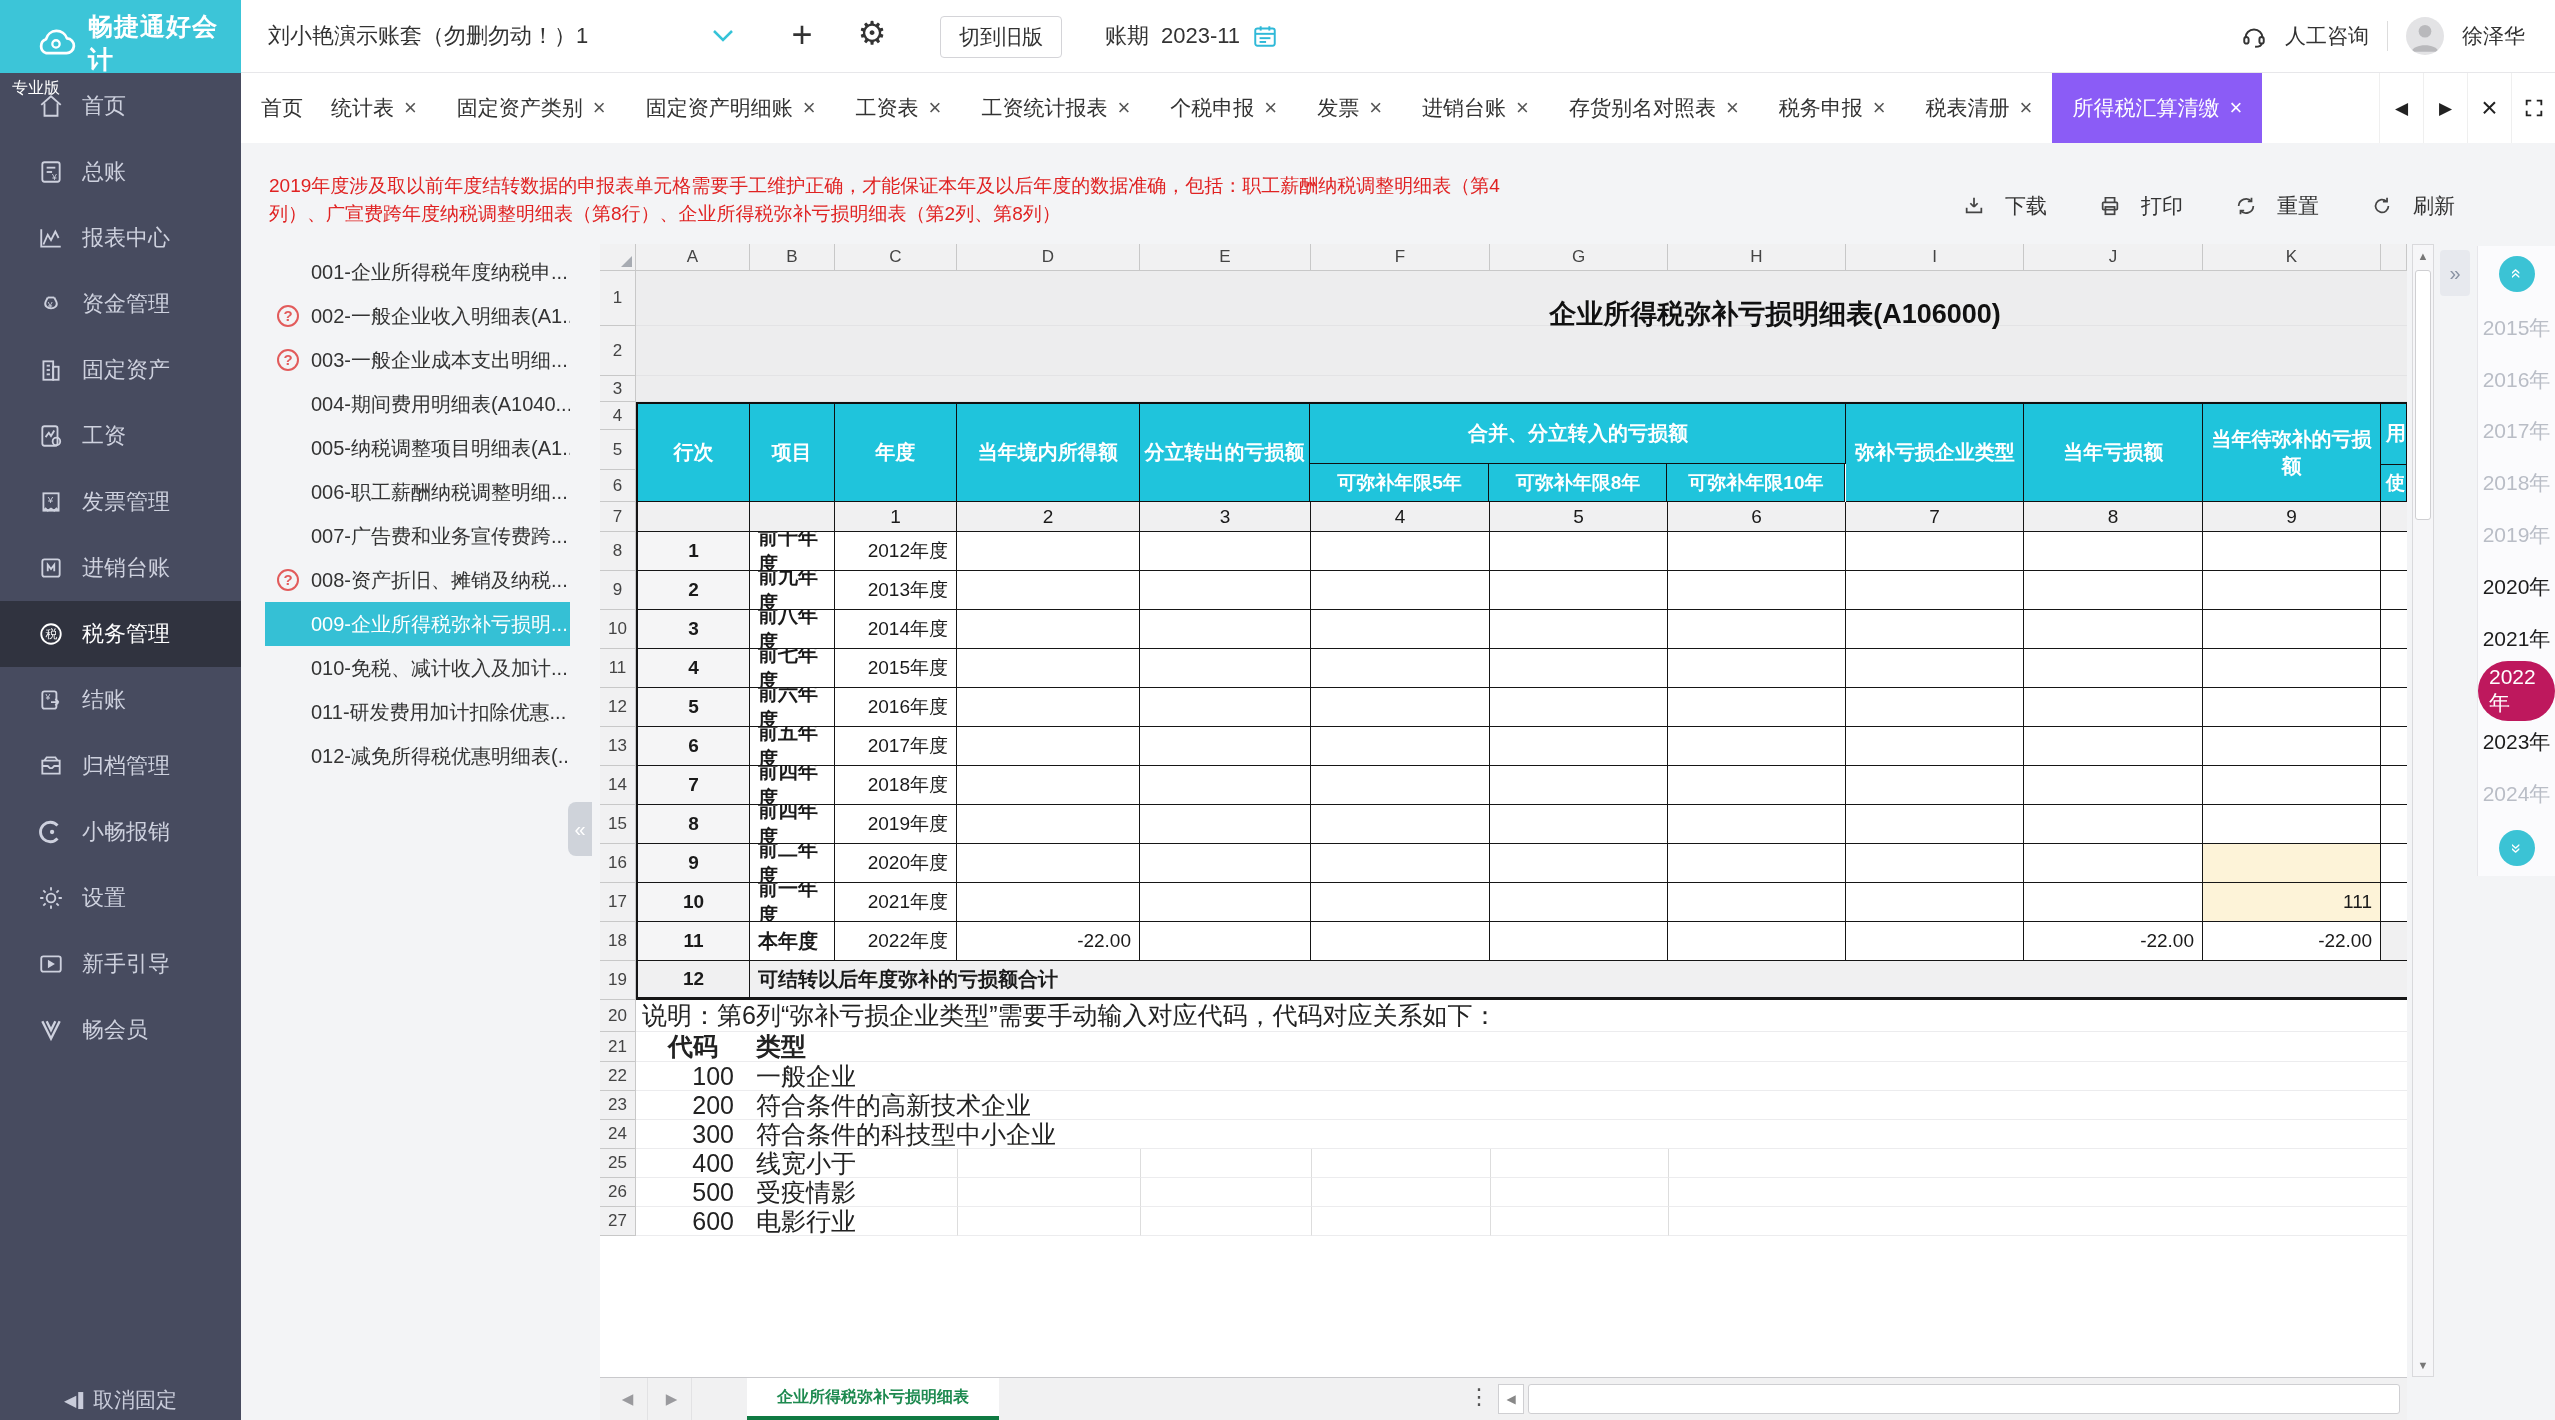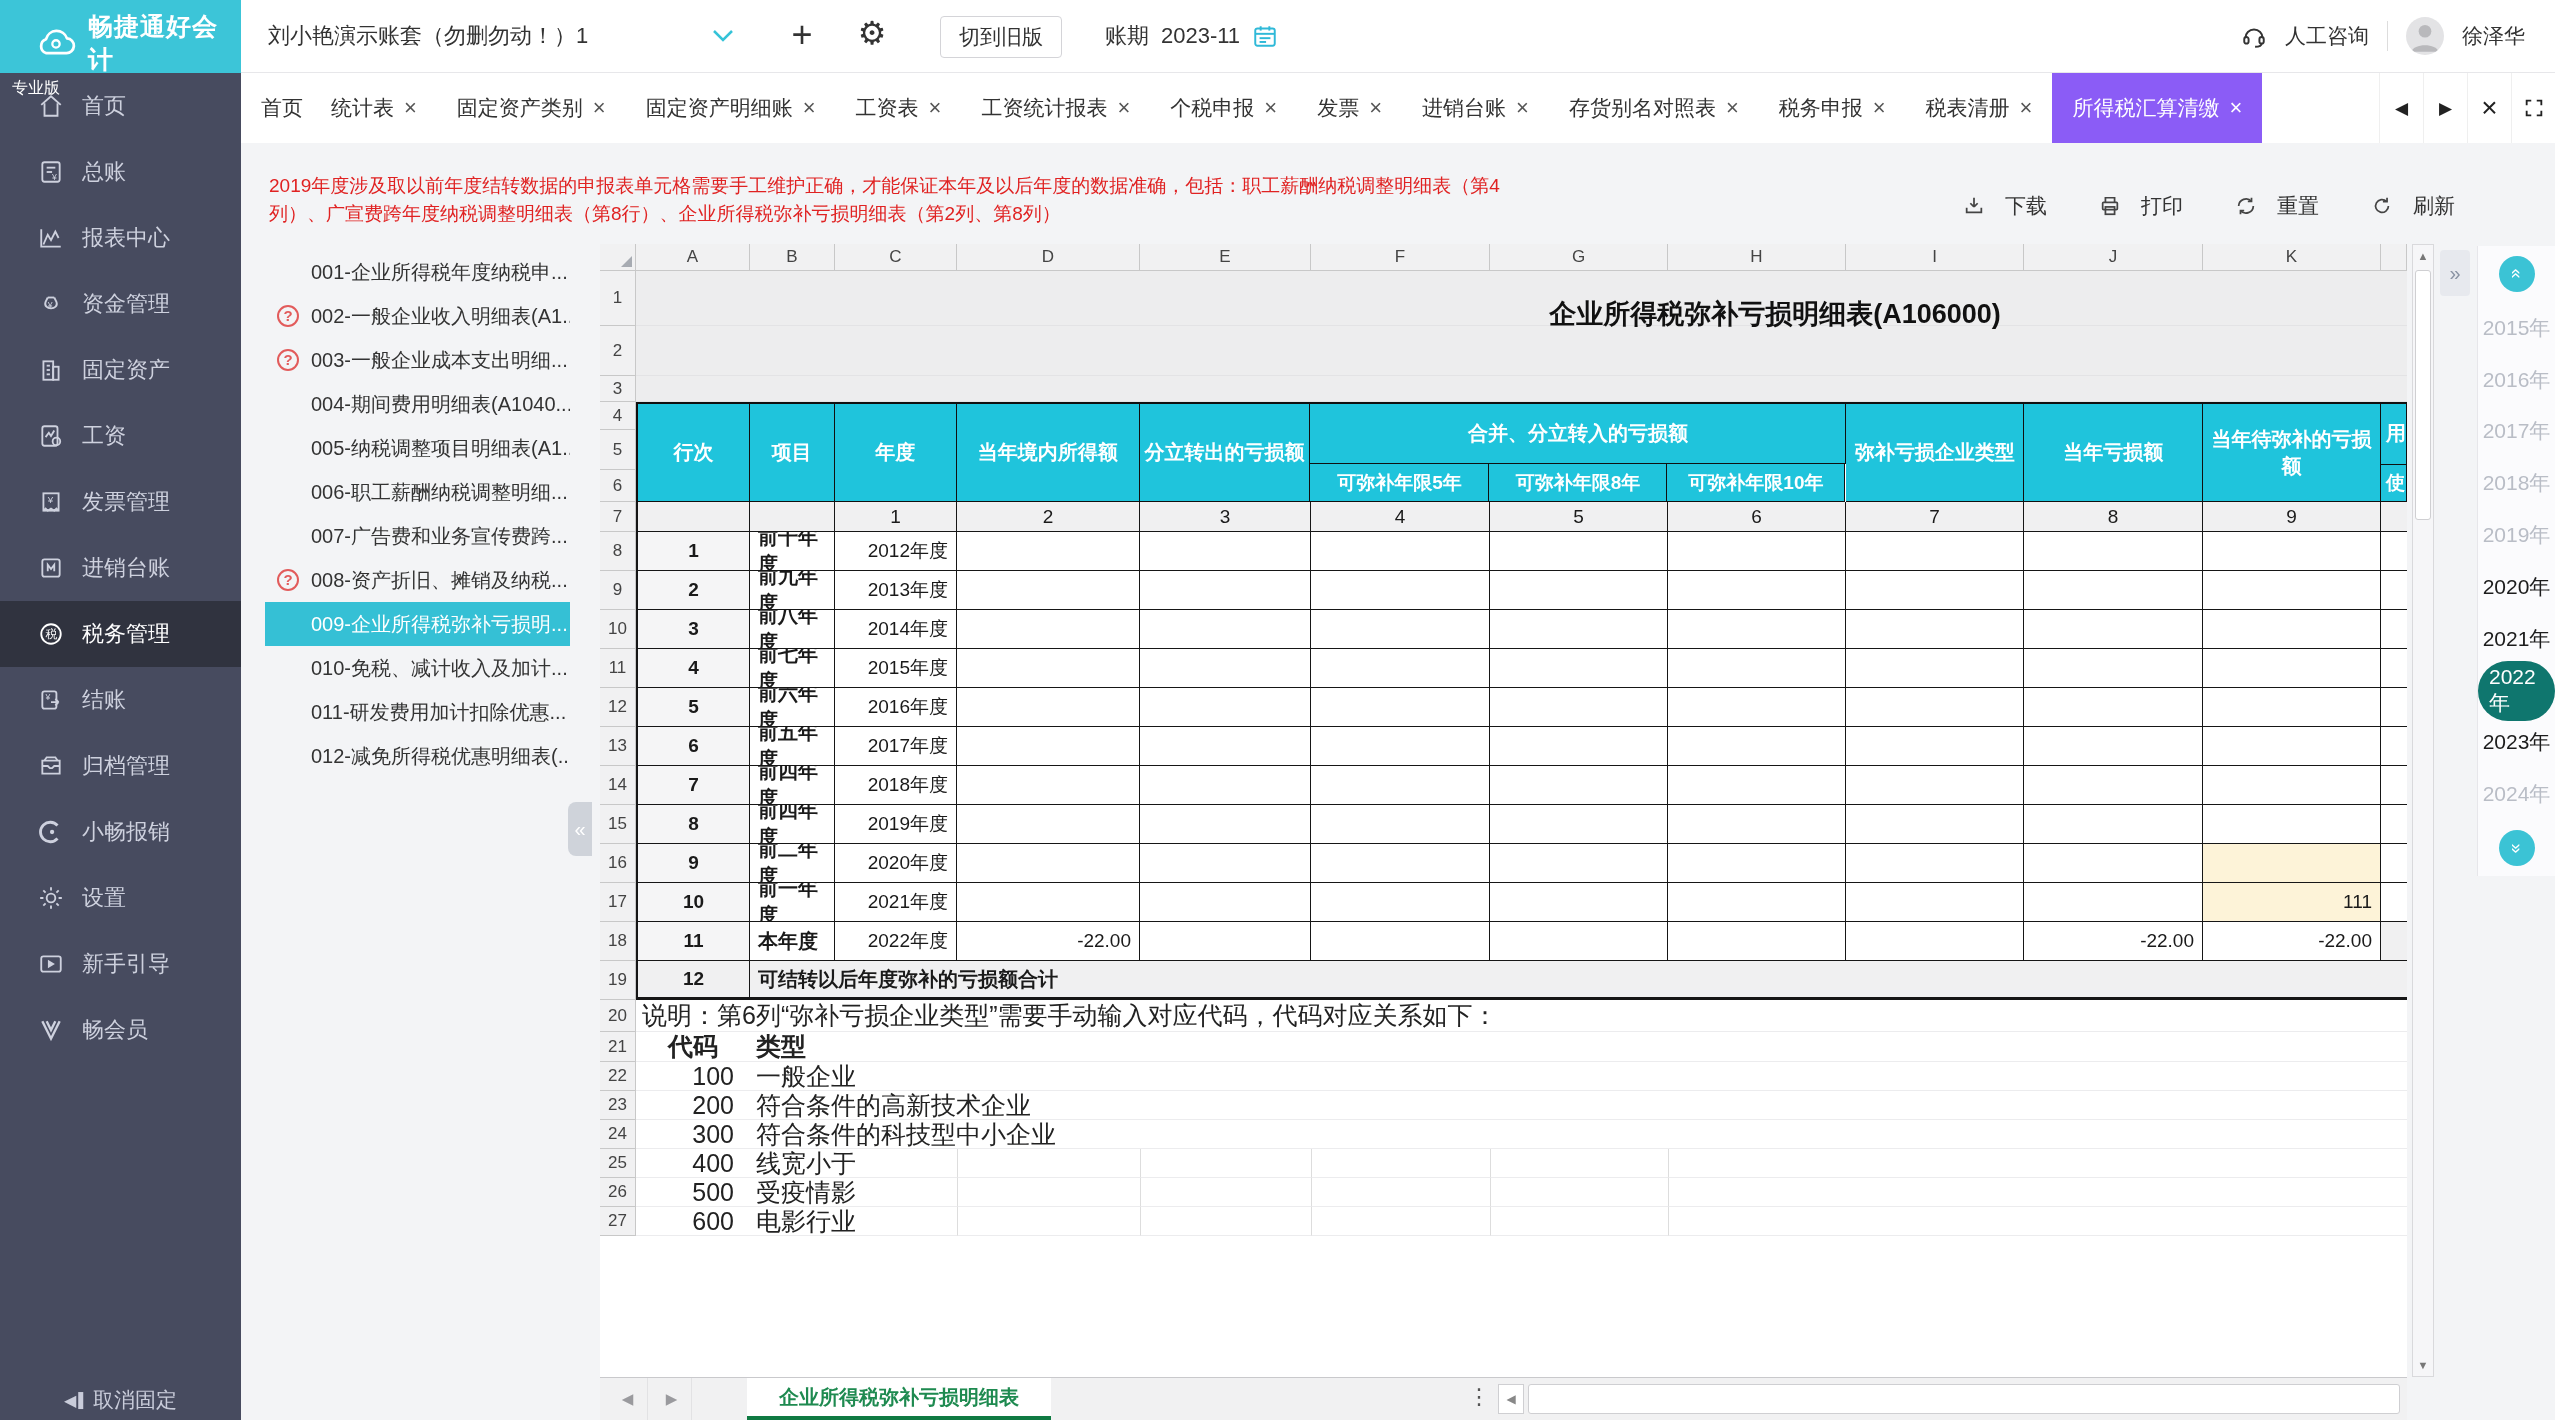--- a/index.html
+++ b/index.html
@@ -100,33 +100,33 @@
 
   
   .vscroll { position:absolute; left:2412px; top:244px; width:22px; height:1133px; background:#f6f6f8; border:1px solid #d9d9dc; z-index:5; }
   .vs-arrow { height:22px; display:flex; align-items:center; justify-content:center; font-size:11px; color:#777; }
   .vs-thumb { position:absolute; left:2px; top:24px; width:16px; height:250px; background:#fff; border:1px solid #cfcfd2; border-radius:3px; }
   .vs-down { position:absolute; bottom:0; width:100%; }
 
   
   .bottombar { position:absolute; left:600px; top:1377px; width:1807px; height:43px; background:#f1f1f2; border-top:1px solid #c9c9cc; z-index:6; }
   .bb-btn { position:absolute; top:0; width:40px; height:42px; display:flex; align-items:center; justify-content:center; color:#9a9a9e; font-size:15px; border-right:1px solid #e2e2e4; }
-  .sheet-tab { position:absolute; left:147px; top:0; width:304px; height:42px; background:#fff; color:#1e8a50; font-size:20px; font-weight:bold; display:flex; align-items:center; justify-content:center; border-bottom:4px solid #0f7a42; }
+  .sheet-tab { position:absolute; left:147px; top:0; width:252px; height:42px; background:#fff; color:#1e8a50; font-size:16px; font-weight:bold; display:flex; align-items:center; justify-content:center; border-bottom:4px solid #0f7a42; }
   .bb-dots { position:absolute; left:868px; top:6px; color:#555; font-size:22px; }
   .bb-mini { position:absolute; left:898px; top:6px; width:26px; height:30px; background:#fff; border:1px solid #cfcfd2; display:flex; align-items:center; justify-content:center; color:#888; font-size:12px; }
   .hthumb { position:absolute; left:928px; top:6px; width:872px; height:30px; background:#fff; border:1px solid #cfcfd2; border-radius:3px; }
 
   
   .year-expander { position:absolute; left:2440px; top:250px; width:30px; height:46px; background:#e7e9ee; border-radius:4px; color:#8a93a3; font-size:20px; display:flex; align-items:center; justify-content:center; z-index:7; }
   .yearpanel { position:absolute; left:2477px; top:246px; width:78px; height:630px; background:#fbfbfd; border-left:1px solid #e6e6ea; display:flex; flex-direction:column; align-items:center; z-index:7; }
   .ychev { width:36px; height:36px; border-radius:50%; background:#3bc3d5; color:#fff; display:flex; align-items:center; justify-content:center; font-size:18px; margin:10px 0; }
   .ychev .r90 { display:inline-block; transform:rotate(90deg); }
   .yitem { height:52px; display:flex; align-items:center; justify-content:center; font-size:21px; color:#1c1c1c; }
   .yitem.muted { color:#b9bdc6; }
-  .yitem .pill { background:#0f766e; color:#fff; border-radius:999px; padding:4px 11px; }
+  .yitem .pill { background:#be185d; color:#fff; border-radius:999px; padding:4px 11px; }
 
   svg { display:block; }
 </style>
 </head>
 <body>
 
 <div id="app">
 
   <div class="topbar">
     <div class="logo">

